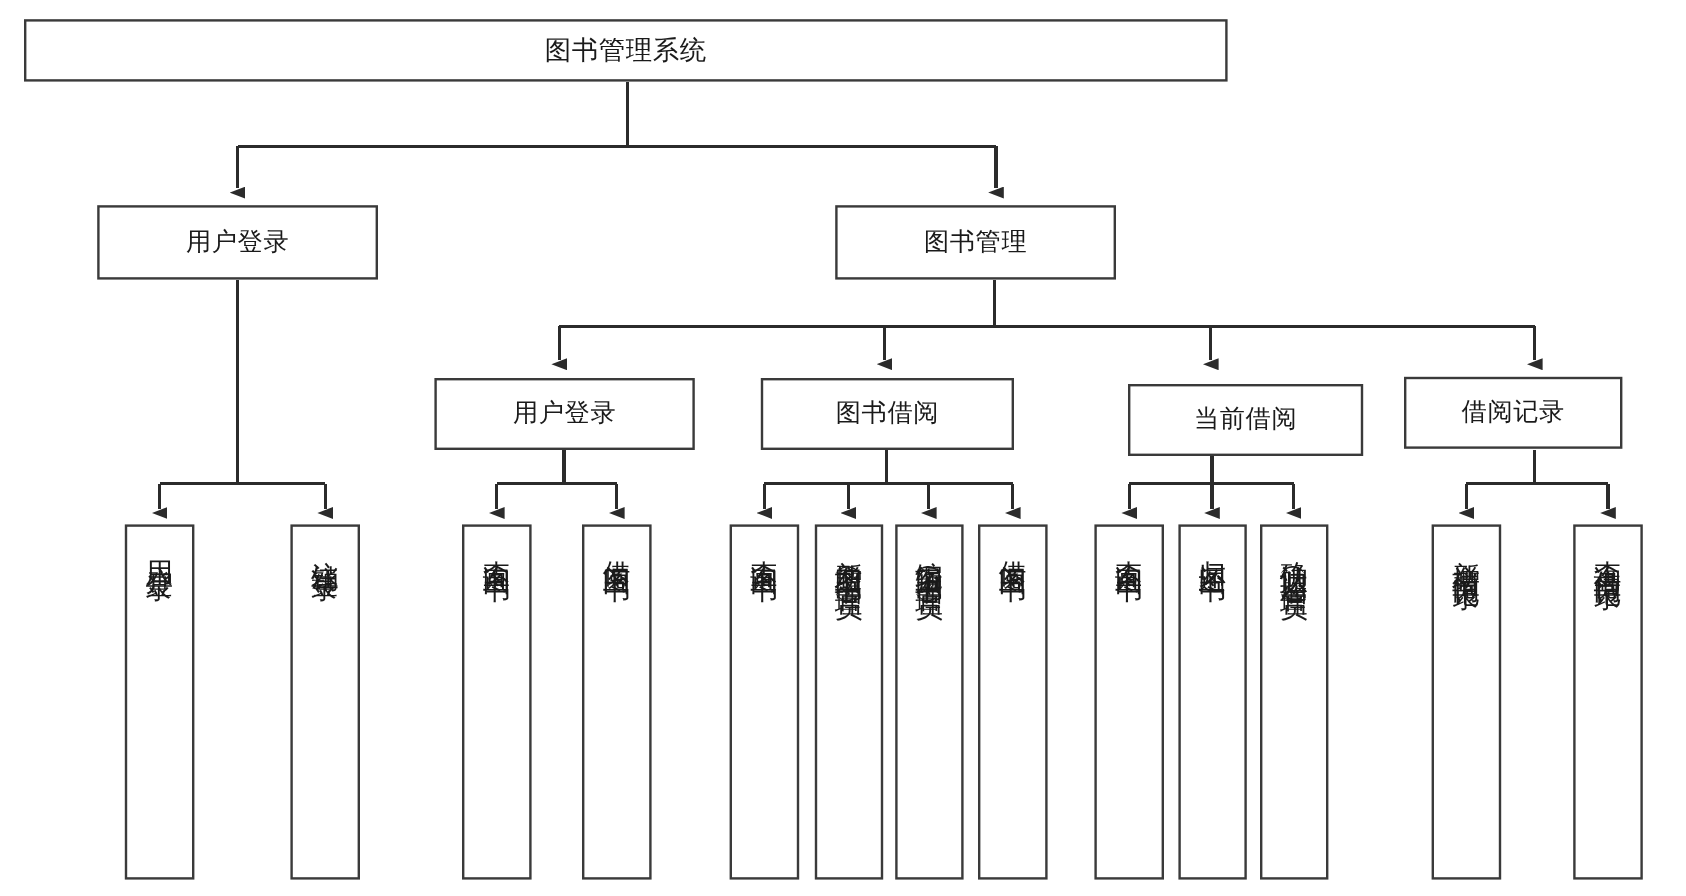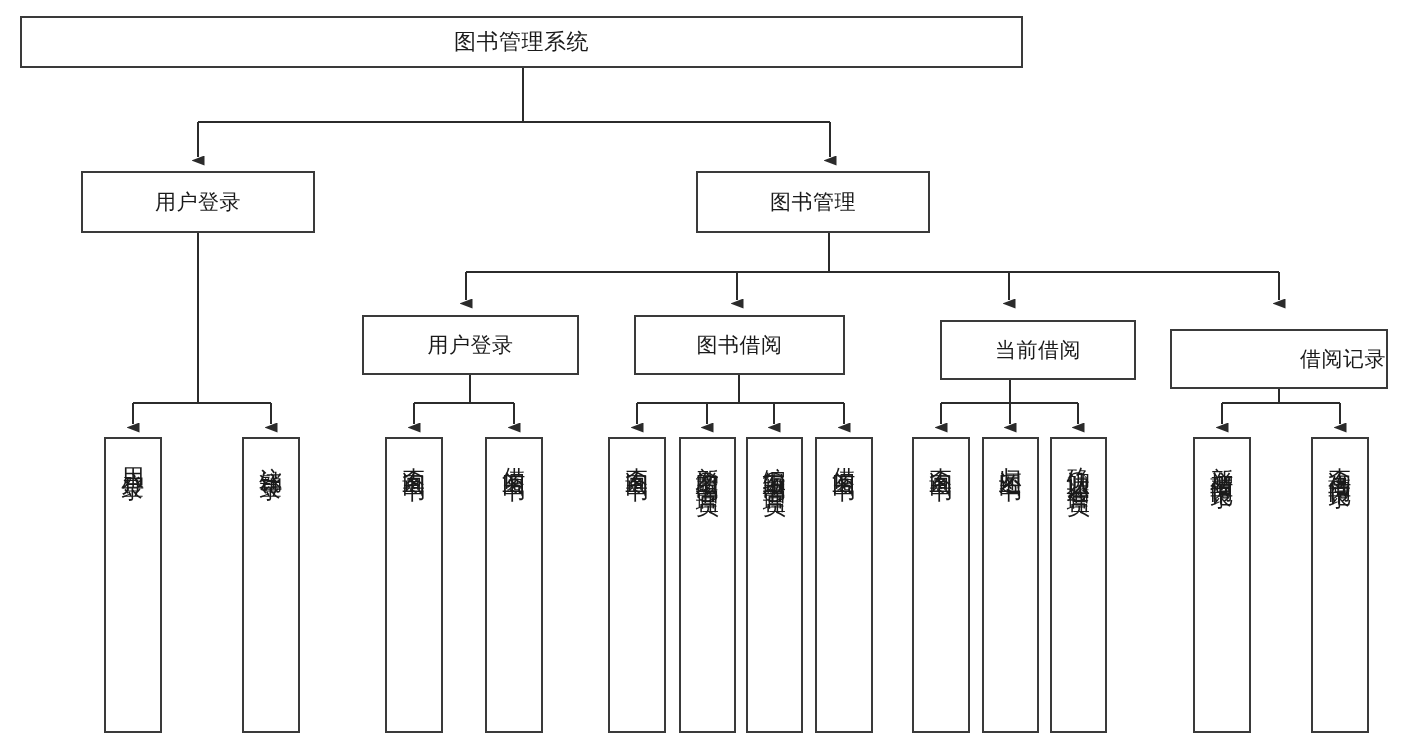--- a/index.html
+++ b/index.html
@@ -147,21 +147,21 @@
   </div>
 
   <div class="node horiz" style="left:634px; top:315px; width:211px; height:60px;">
     <span class="node-label">图书借阅</span>
   </div>
 
   <div class="node horiz" style="left:902px; top:320px; width:196px; height:60px;margin-left:38px;">
     <span class="node-label">当前借阅</span>
   </div>
 
-  <div class="node horiz" style="left:1170px; top:329px; width:218px; height:60px;justify-content:flex-end;">
+  <div class="node horiz" style="left:1170px; top:314px; width:182px; height:60px;">
     <span class="node-label">借阅记录</span>
   </div>
 
   <div class="node vert" style="left:104px; top:437px; width:58px; height:296px;">
     <span class="node-label">用户登录</span>
   </div>
 
   <div class="node vert" style="left:242px; top:437px; width:58px; height:296px;">
     <span class="node-label">注销登录</span>
   </div>

